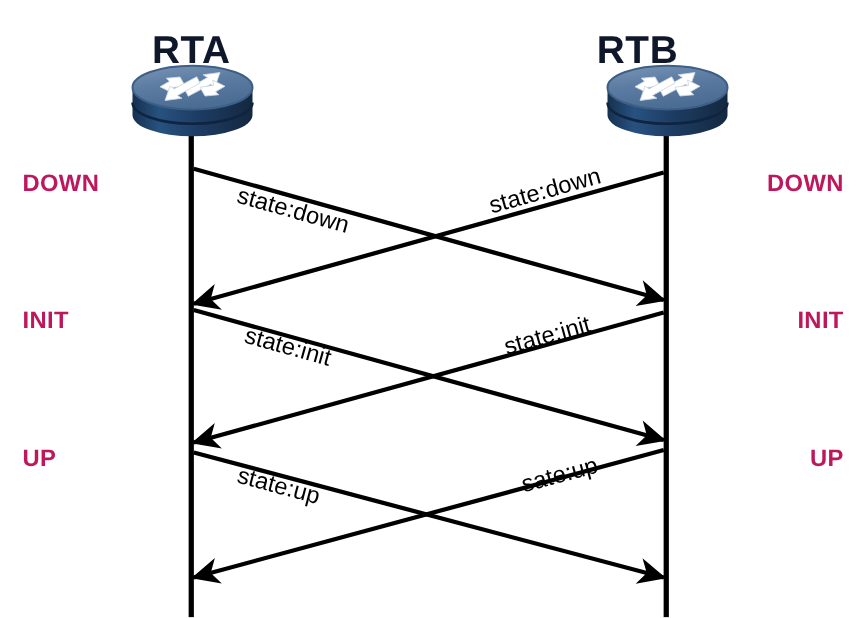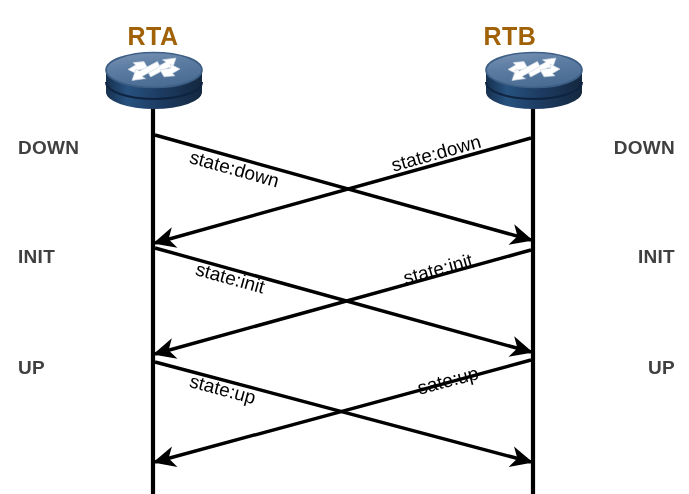--- a/index.html
+++ b/index.html
@@ -19,33 +19,33 @@
     position: absolute;
     left: 0;
     top: 0;
     width: 689px;
     height: 494px;
   }
   .router-title {
     position: absolute;
     font-family: "Liberation Sans", sans-serif;
     font-weight: bold;
-    font-size: 25px;
-    color: #a16207;
+    font-size: 31px;
+    color: #0f172a;
     letter-spacing: 0.5px;
     white-space: nowrap;
     text-align: center;
     user-select: none;
   }
   .state-label {
     position: absolute;
     font-family: "Liberation Sans", sans-serif;
     font-weight: bold;
     font-size: 19px;
-    color: #404040;
+    color: #be185d;
     letter-spacing: 0.3px;
     white-space: nowrap;
     user-select: none;
   }
   .state-label.left  { text-align: left; }
   .state-label.right { text-align: right; }
   .msg-label {
     position: absolute;
     font-family: "Liberation Sans", sans-serif;
     font-size: 19px;

